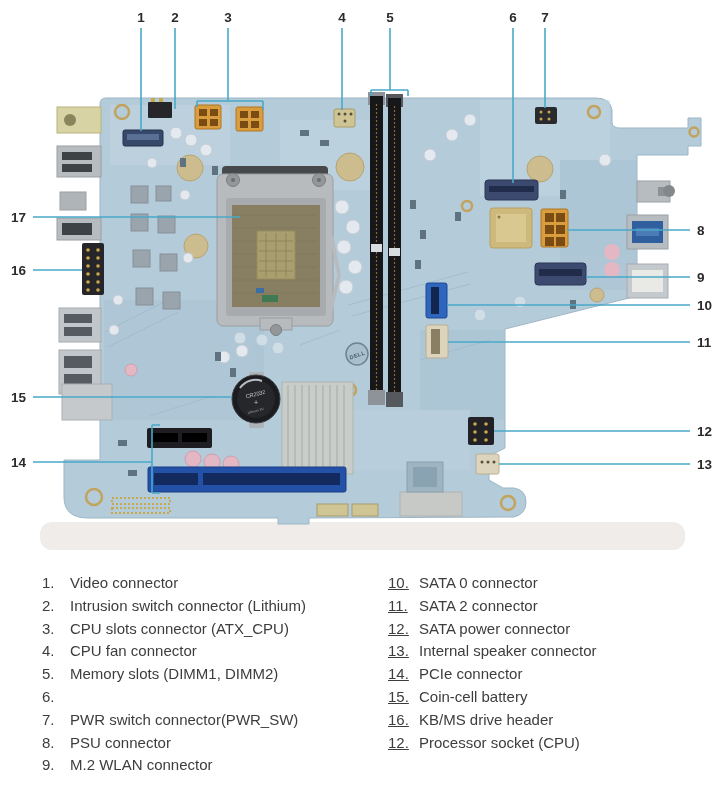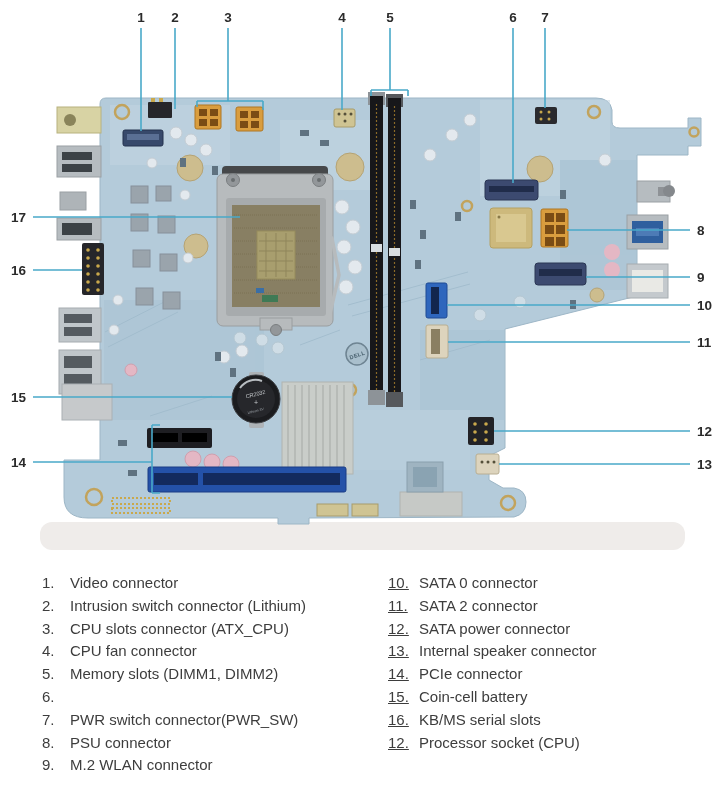--- a/index.html
+++ b/index.html
@@ -455,21 +455,21 @@
       <div class="lrow">
           <span class="lnum">14.</span>
           <span class="llabel">PCIe connector</span>
         </div>
       <div class="lrow">
           <span class="lnum">15.</span>
           <span class="llabel">Coin-cell battery</span>
         </div>
       <div class="lrow">
           <span class="lnum">16.</span>
-          <span class="llabel">KB/MS serial slots</span>
+          <span class="llabel">KB/MS drive header</span>
         </div>
       <div class="lrow">
           <span class="lnum">12.</span>
           <span class="llabel">Processor socket (CPU)</span>
         </div>
     </div>
   </div>
 </div>
 
 </body></html>

